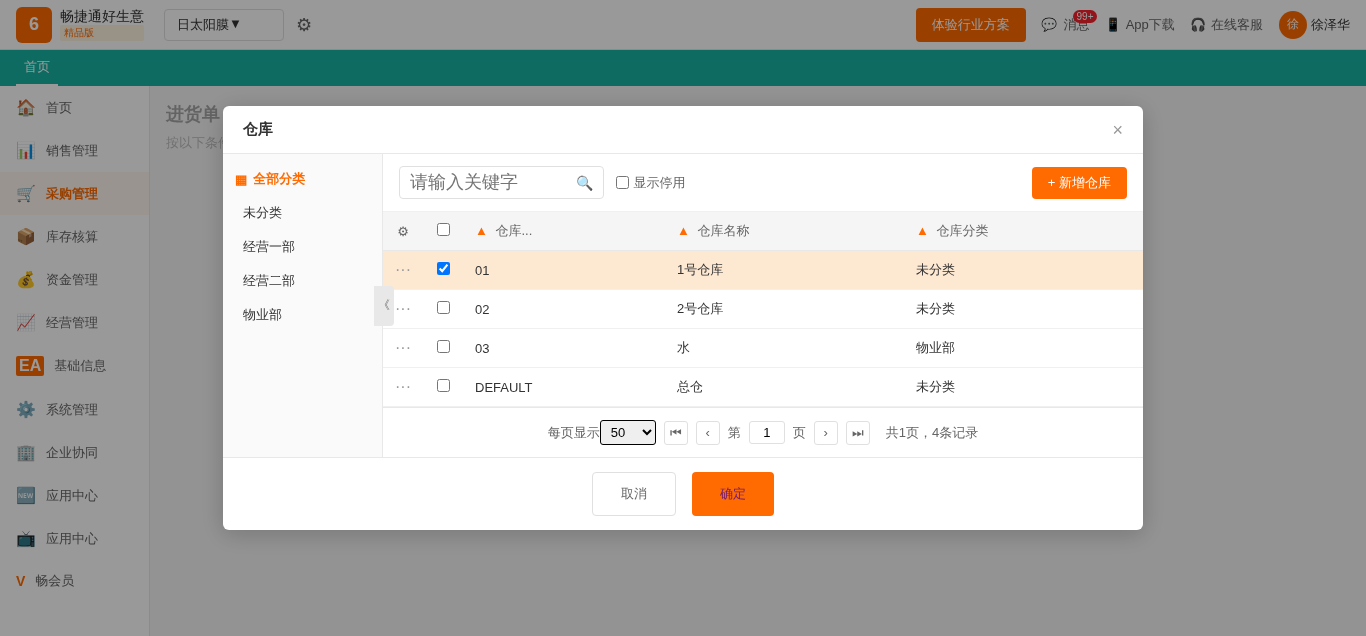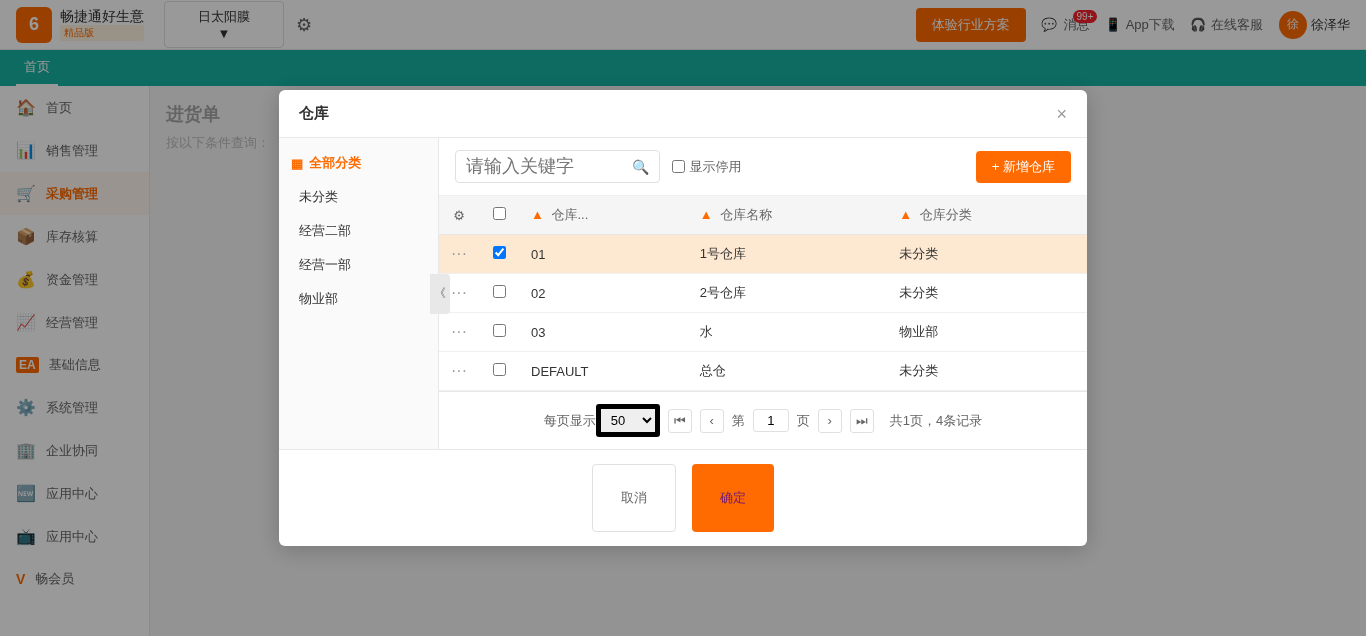--- a/index.html
+++ b/index.html
@@ -31,29 +31,28 @@
       align-items: center;
       justify-content: center;
       color: #fff;
       font-size: 18px;
       font-weight: bold;
     }
     .logo-text { font-size: 14px; font-weight: normal; color: #333; line-height: 1.2; }
     .logo-tag { font-size: 10px; color: #ff6b00; background: #fff3e0; padding: 1px 4px; border-radius: 2px; }
     .store-selector {
       display: flex;
-      align-items: center;
+      align-items: flex-start;
       padding: 6px 12px;
       border: 1px solid #e0e0e0;
       border-radius: 4px;
       cursor: pointer;
       font-size: 13px;
       color: #333;
       min-width: 120px;
-      flex-direction: column;
     }
     .header-actions {
       display: flex;
       align-items: center;
       gap: 16px;
       margin-left: auto;
     }
     .trial-btn {
       background: #ff6b00;
       color: #fff;
@@ -165,21 +164,21 @@
       z-index: 100;
       display: flex;
       align-items: center;
       justify-content: center;
     }
 
     
     .dialog {
       background: #fff;
       border-radius: 6px;
-      width: 808px;
+      width: 920px;
       max-height: 540px;
       box-shadow: 0 4px 24px rgba(0,0,0,0.2);
       display: flex;
       flex-direction: column;
       overflow: hidden;
     }
     .dialog-header {
       display: flex;
       align-items: center;
       justify-content: space-between;
@@ -333,21 +332,21 @@
       gap: 8px;
       border-top: 1px solid #e8e8e8;
       font-size: 13px;
       color: #666;
     }
     .per-page {
       display: flex;
       align-items: center;
     }
     .per-page select {
-      border: 5px solid #000000;
+      border: 1px solid #000000;
       padding: 3px 6px;
       border-radius: 3px;
       font-size: 13px;
       cursor: pointer;
     }
     .page-nav-btn {
       width: 24px;
       height: 24px;
       border: 1px solid #e0e0e0;
       background: #fff;
@@ -371,21 +370,21 @@
 
     
     .dialog-footer {
       display: flex;
       justify-content: center;
       gap: 16px;
       padding: 14px 20px;
       border-top: 1px solid #e8e8e8;
     }
     .cancel-btn {
-      padding: 24px 28px;
+      padding: 12px 28px;
       border: 1px solid #e0e0e0;
       background: #fff;
       border-radius: 4px;
       cursor: pointer;
       font-size: 13px;
       color: #666;
     }
     .confirm-btn {
       padding: 4px 28px;
       background: #ff6b00;
@@ -469,21 +468,21 @@
     </div>
     <div class="sidebar-item">
       <span class="icon">💰</span>
       <span>资金管理</span>
     </div>
     <div class="sidebar-item">
       <span class="icon">📈</span>
       <span>经营管理</span>
     </div>
     <div class="sidebar-item">
-      <span class="icon" style="font-size:12px;font-weight:bold;background:#ff6b00;color:#fff;padding:1px 3px;border-radius:2px;text-align:right;">EA</span>
+      <span class="icon" style="font-size:16px;font-weight:bold;background:#ff6b00;color:#fff;padding:1px 3px;border-radius:2px;text-align:right;">EA</span>
       <span>基础信息</span>
     </div>
     <div class="sidebar-item">
       <span class="icon">⚙️</span>
       <span>系统管理</span>
     </div>
     <div class="sidebar-item">
       <span class="icon">🏢</span>
       <span>企业协同</span>
     </div>
@@ -520,22 +519,22 @@
     </div>
 
     <div class="dialog-body">
 
       <div class="category-panel">
         <div class="category-header">
           <span>▦</span>
           <span>全部分类</span>
         </div>
         <div class="category-item">未分类</div>
+        <div class="category-item">经营一部</div>
         <div class="category-item">经营二部</div>
-        <div class="category-item">经营一部</div>
         <div class="category-item">物业部</div>
         <div class="collapse-btn">《</div>
       </div>
 
       <div class="table-panel">
 
         <div class="table-toolbar">
           <div class="search-input-wrap">
             <input type="text" placeholder="请输入关键字" style="">
             <span class="search-icon-btn">🔍</span>

